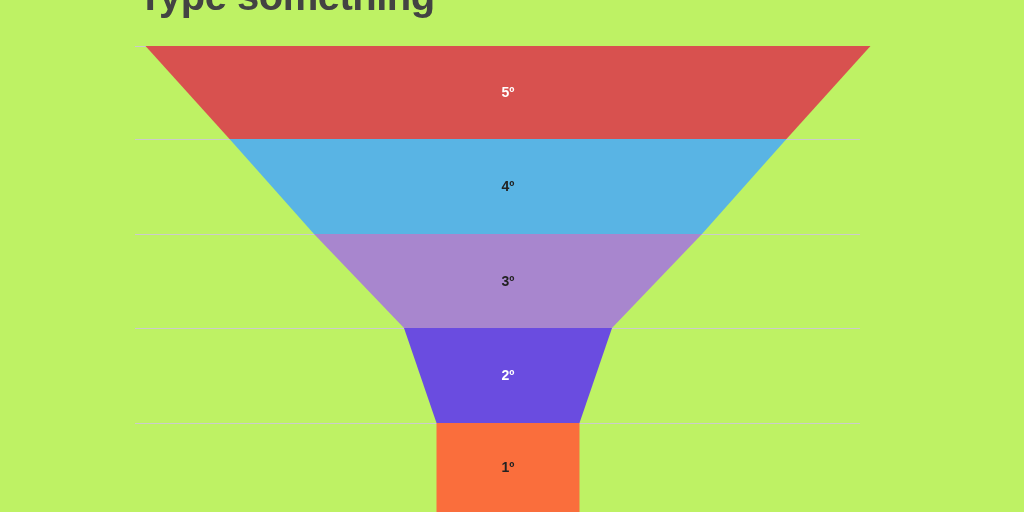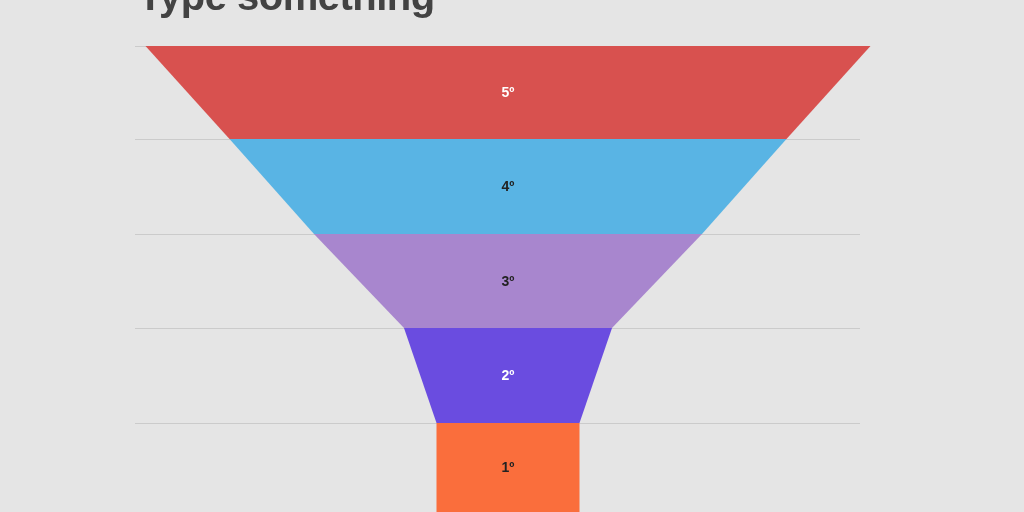--- a/index.html
+++ b/index.html
@@ -14,21 +14,21 @@
     font-family: "Liberation Sans", sans-serif;
     position: relative;
   }
 
   #chart-root {
     position: absolute;
     left: 0;
     top: 0;
     width: 1024px;
     height: 512px;
-    background: #e5e5e5;
+    background: #bef264;
   }
 
   
   .chart-title {
     position: absolute;
     left: 138px;
     top: -26px;
     margin: 0;
     font-size: 40px;
     font-weight: bold;

